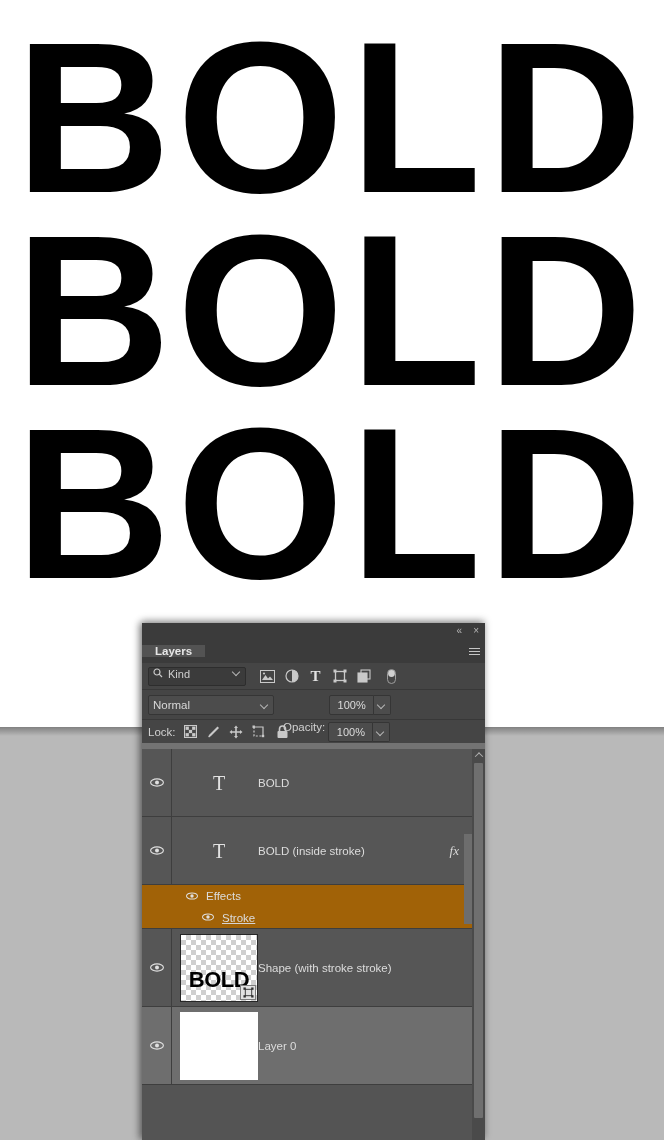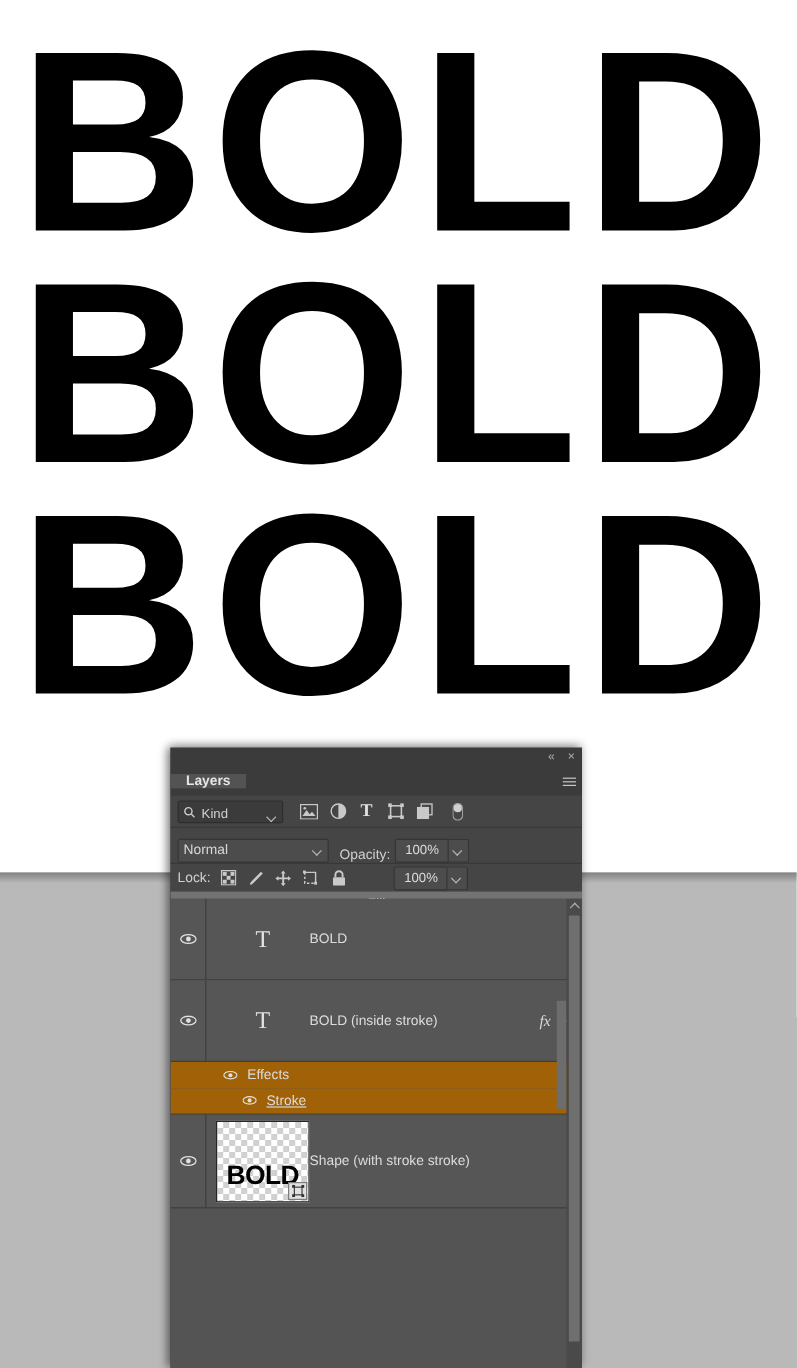--- a/index.html
+++ b/index.html
@@ -104,46 +104,46 @@
   
   .filter-row {
     height: 27px;
     background: #454545;
     border-bottom: 1px solid #383838;
     display: flex; align-items: center;
     padding: 0 6px;
     gap: 0;
   }
   .kind-select {
-    width: 88px; height: 19px;
+    width: 98px; height: 19px;
     background: #3b3b3b;
     border: 1px solid #2d2d2d;
     border-radius: 2px;
-    display: flex; align-items: flex-end;
+    display: flex; align-items: flex-start;
     padding: 0 4px;
     gap: 5px;
     cursor: pointer;
   }
   .kind-select .lbl { color: #cfcfcf; font-size: 11px; flex: 1; }
   .chev { width: 8px; height: 8px; position: relative; flex: none; }
   .chev::after {
     content: ""; position: absolute; left: 0px; top: 1px;
     width: 5px; height: 5px;
     border-right: 1px solid #b5b5b5; border-bottom: 1px solid #b5b5b5;
     transform: rotate(45deg);
   }
   .filter-icons { display: flex; align-items: center; gap: 9px; margin-left: 14px; }
   .fi { width: 15px; height: 15px; display: flex; align-items: center; justify-content: center; cursor: pointer; }
 
   
   .blend-row {
     height: 30px;
     background: #454545;
     border-bottom: 1px solid #383838;
-    display: flex; align-items: flex-end;
+    display: flex; align-items: center;
     padding: 0 6px;
   }
   .blend-select {
     width: 126px; height: 20px;
     background: #4c4c4c;
     border: 1px solid #353535;
     border-radius: 2px;
     display: flex; align-items: center;
     padding: 0 4px;
     cursor: pointer;
@@ -530,20 +530,36 @@
                   <rect x="0.5" y="8.9" width="2.6" height="2.6" fill="#333"></rect>
                   <rect x="8.9" y="8.9" width="2.6" height="2.6" fill="#333"></rect>
                 </svg>
               </div>
             </div>
           </div>
           <span class="layer-name">Shape (with stroke stroke)</span>
         </div>
       </div>
 
+      <div class="layer-row selected" style="height:78px;">
+        <div class="eye-cell">
+          <span class="eye">
+            <svg width="14" height="9" viewBox="0 0 14 9">
+              <ellipse cx="7" cy="4.5" rx="6.4" ry="3.6" fill="none" stroke="#e0e0e0" stroke-width="1.1"></ellipse>
+              <circle cx="7" cy="4.5" r="2" fill="#e0e0e0"></circle>
+            </svg>
+          </span>
+        </div>
+        <div class="row-body">
+          <div class="thumb-cell">
+            <div class="thumb white-thumb"></div>
+          </div>
+          <span class="layer-name">Layer 0</span>
+        </div>
+      </div>
 
       <div class="inner-scroll"></div>
 
       <div class="vscroll">
         <div class="vscroll-up"></div>
         <div class="vscroll-thumb"></div>
       </div>
     </div>
 
   </div>

